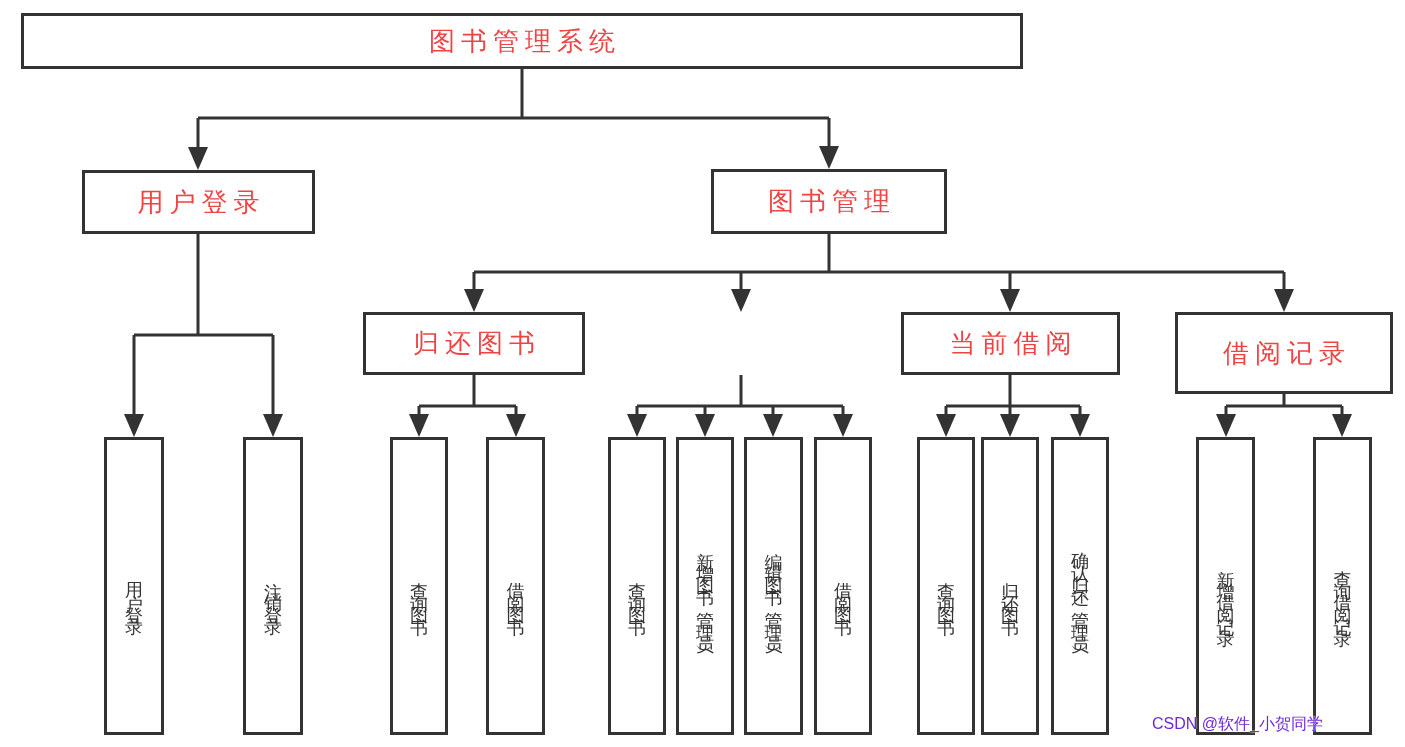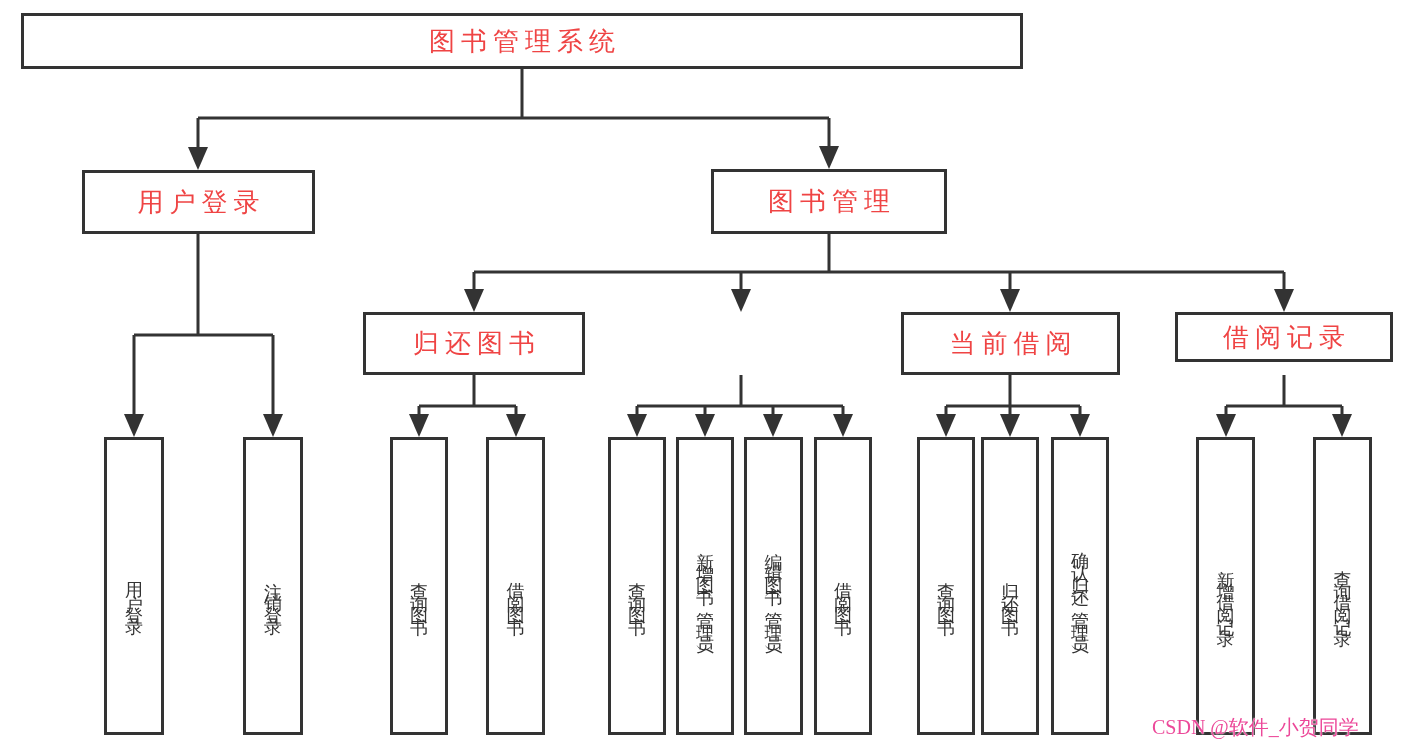--- a/index.html
+++ b/index.html
@@ -55,26 +55,25 @@
     letter-spacing: 12px;
     color: #333333;
     line-height: 1;
     margin-bottom: -12px; 
   }
   .watermark {
     position: absolute;
     left: 1152px;
     top: 714px;
     width: 253px;
-    font-size: 20px;
-    color: #ec4899;
+    font-size: 16px;
+    color: #6d28d9;
     white-space: nowrap;
     z-index: 3;
     text-shadow: 0 0 2px #ffffff, 0 0 1px #ffffff;
-    font-family: Liberation Serif, serif;
   }
 </style>
 </head>
 <body>
 
 <div class="canvas">
 
   <svg class="connectors" width="1405" height="747" viewBox="0 0 1405 747">
     <g stroke="#333333" stroke-width="3" fill="none">
 
@@ -132,21 +131,21 @@
   <div class="node" style="left:711px; top:169px; width:236px; height:65px;align-items:center;">
     <span class="hlabel">图书管理</span>
   </div>
 
   <div class="node" style="left:363px; top:312px; width:222px; height:63px;">
     <span class="hlabel">归还图书</span>
   </div>
   <div class="node" style="left:901px; top:312px; width:219px; height:63px;">
     <span class="hlabel">当前借阅</span>
   </div>
-  <div class="node" style="left:1175px; top:312px; width:218px; height:50px;">
+  <div class="node" style="left:1175px; top:312px; width:218px; height:82px;">
     <span class="hlabel">借阅记录</span>
   </div>
 
   <div class="vnode" style="left:104px; top:437px; width:60px; height:298px;">
     <span class="vlabel">用户登录</span>
   </div>
   <div class="vnode" style="left:243px; top:437px; width:60px; height:298px;">
     <span class="vlabel">注销登录</span>
   </div>
 

